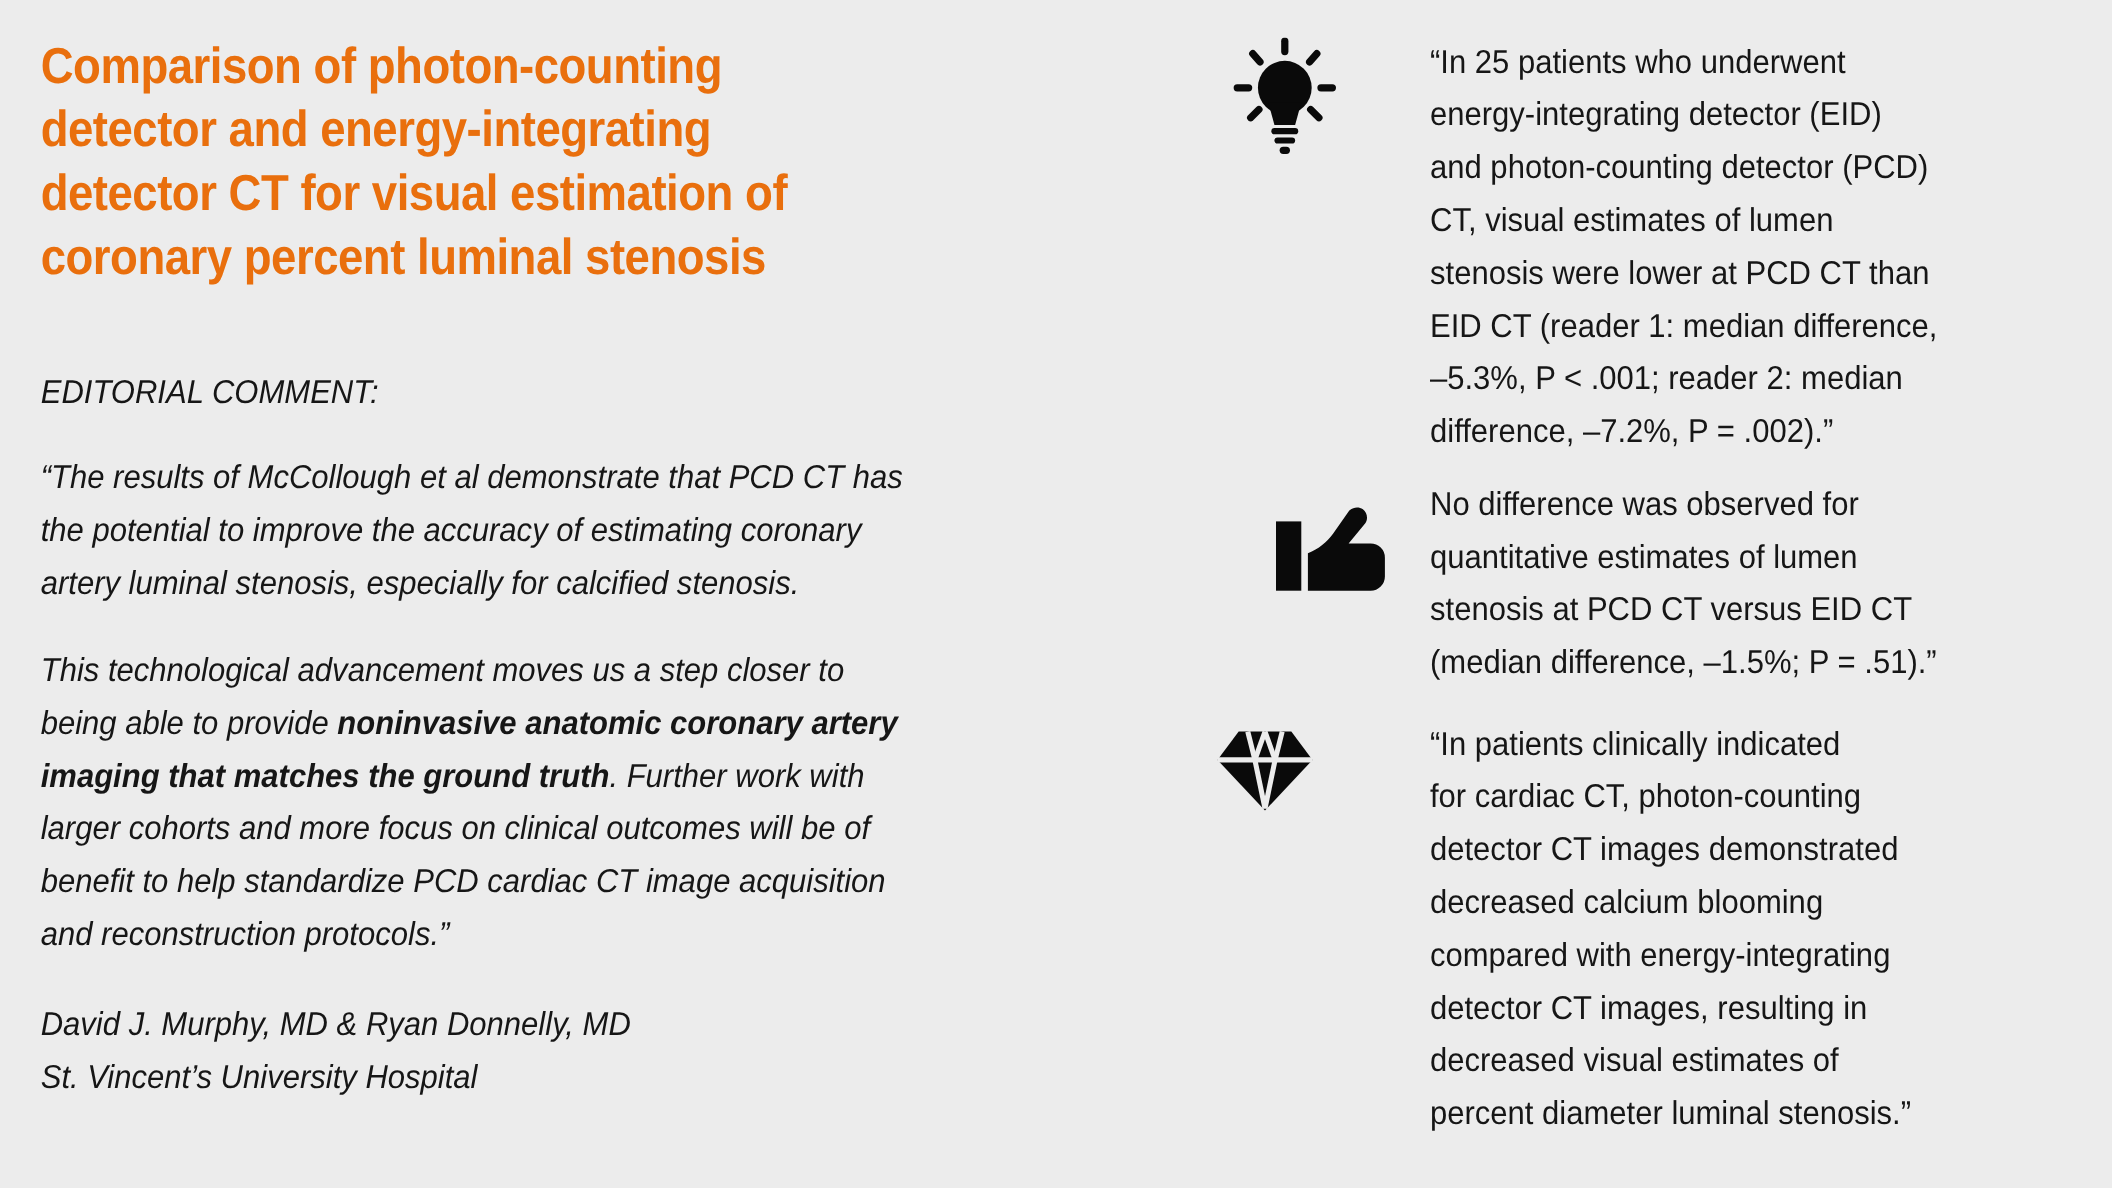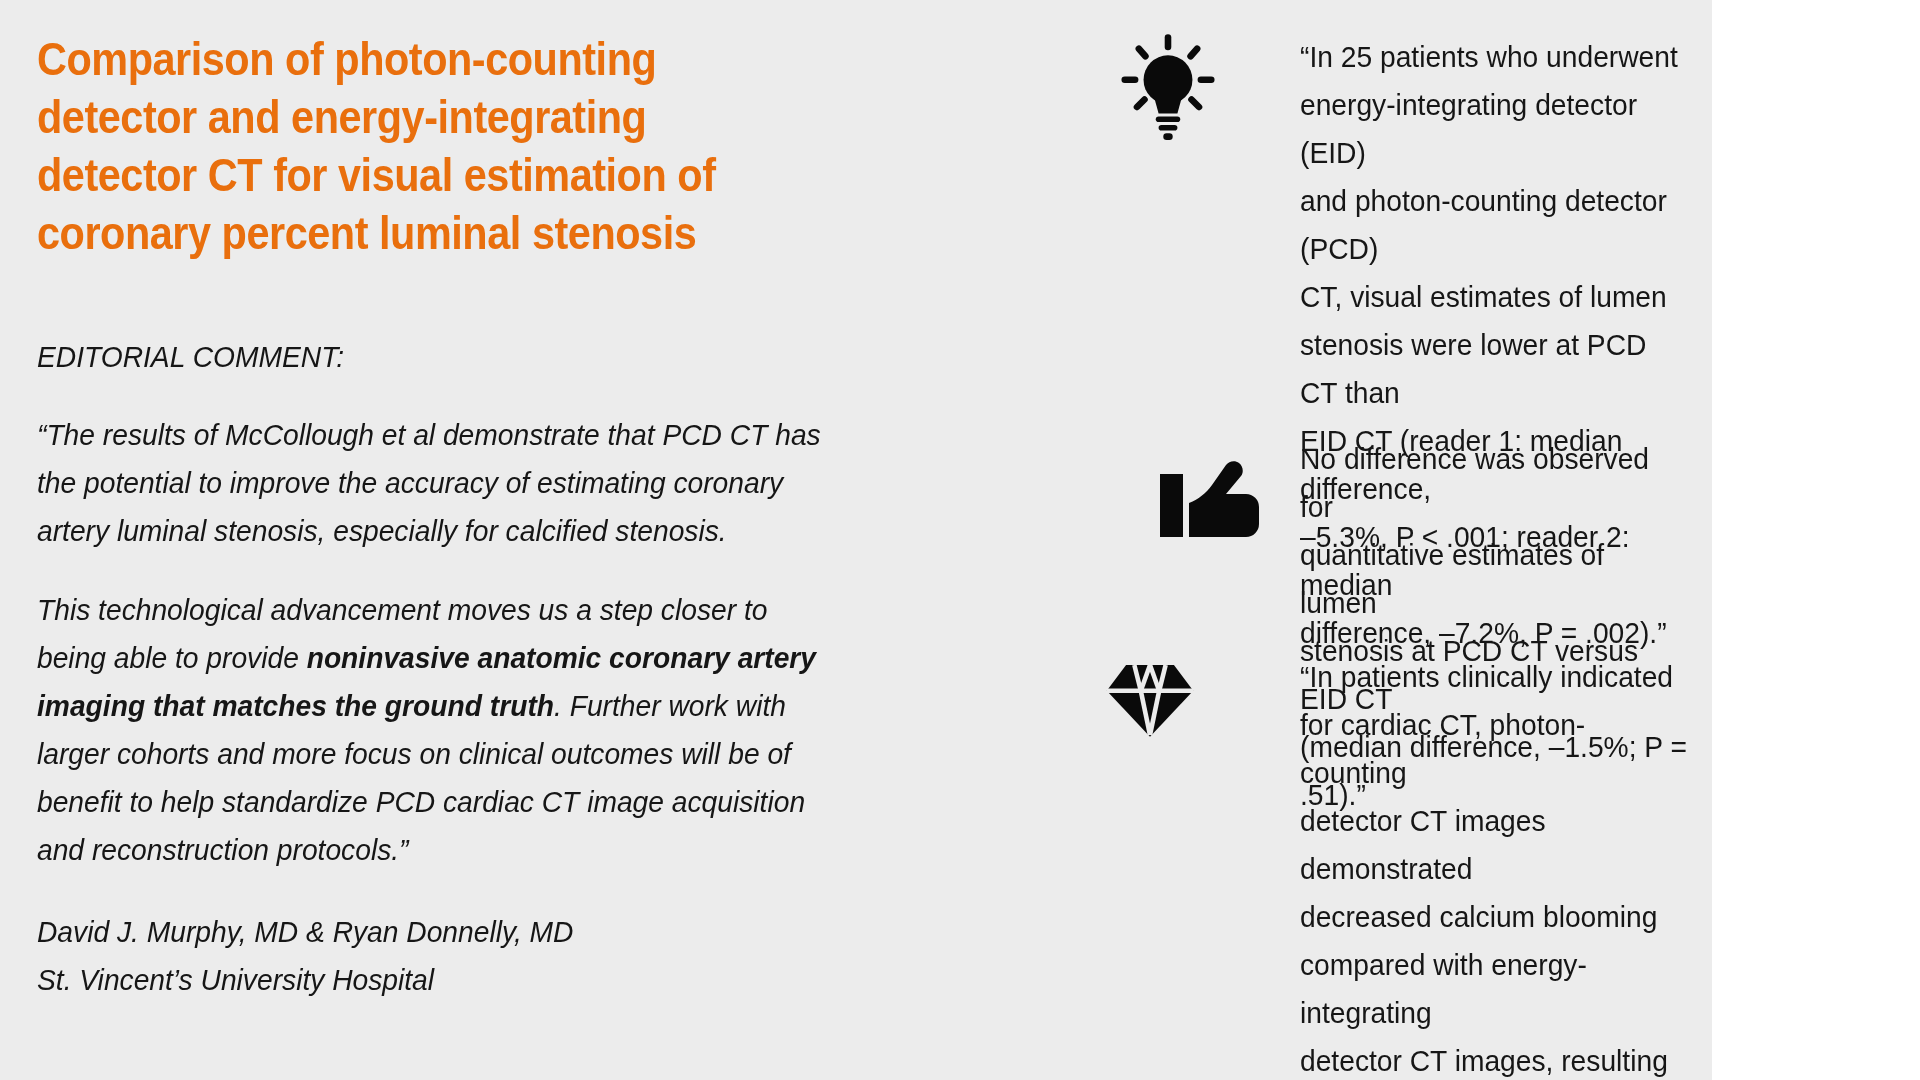--- a/index.html
+++ b/index.html
@@ -1,18 +1,18 @@
 <!DOCTYPE html>
 <html><head>
 <meta charset="utf-8">
 <style>
   html, body { margin: 0; padding: 0; }
   .canvas {
     position: relative;
-    width: 1712px;
+    width: 1920px;
     height: 1080px;
     background: #ECECEC;
     font-family: "Liberation Sans", sans-serif;
     color: #161616;
     overflow: hidden;
   }
 
   .title {
     position: absolute;
     left: 37px;

